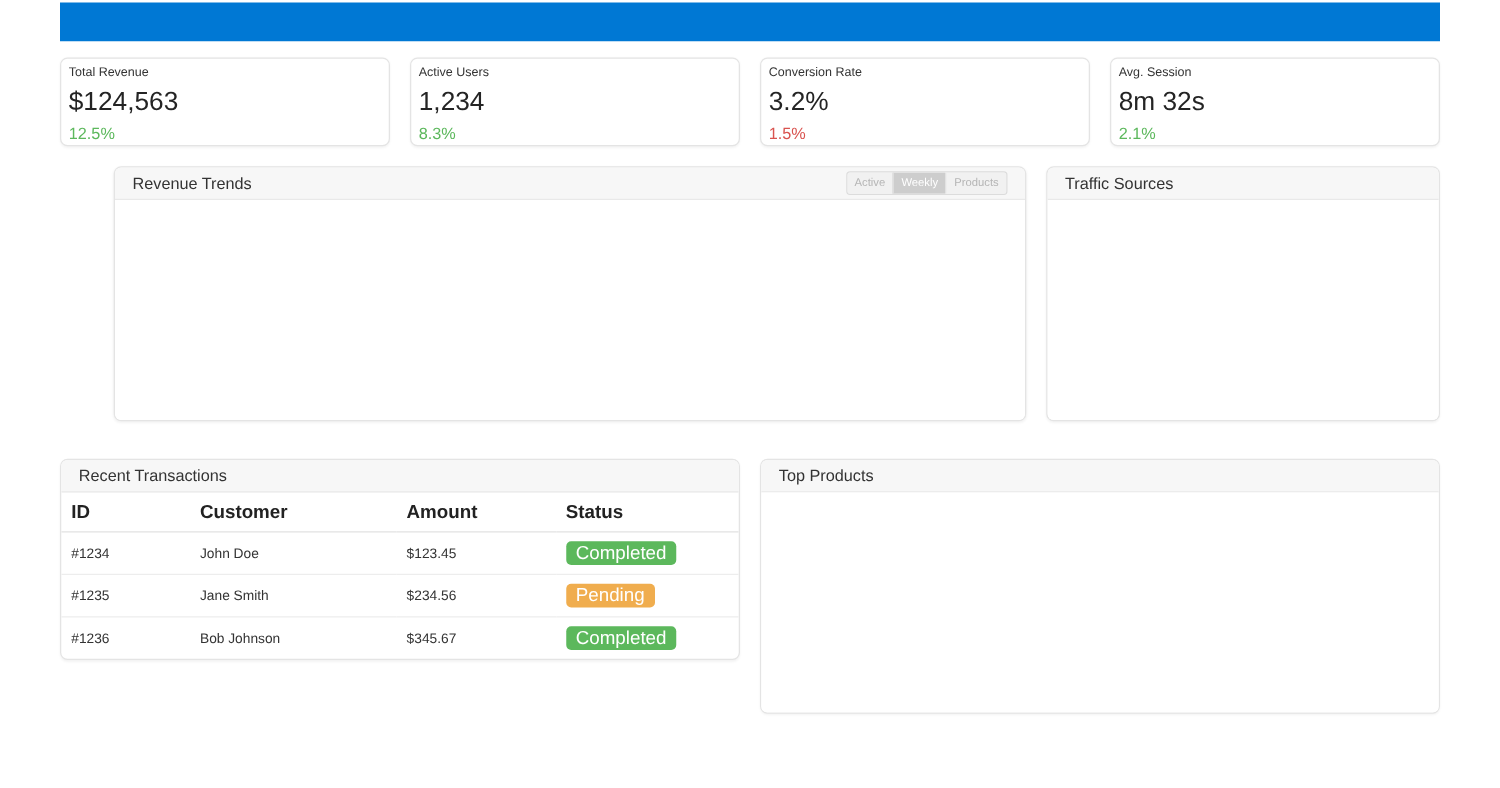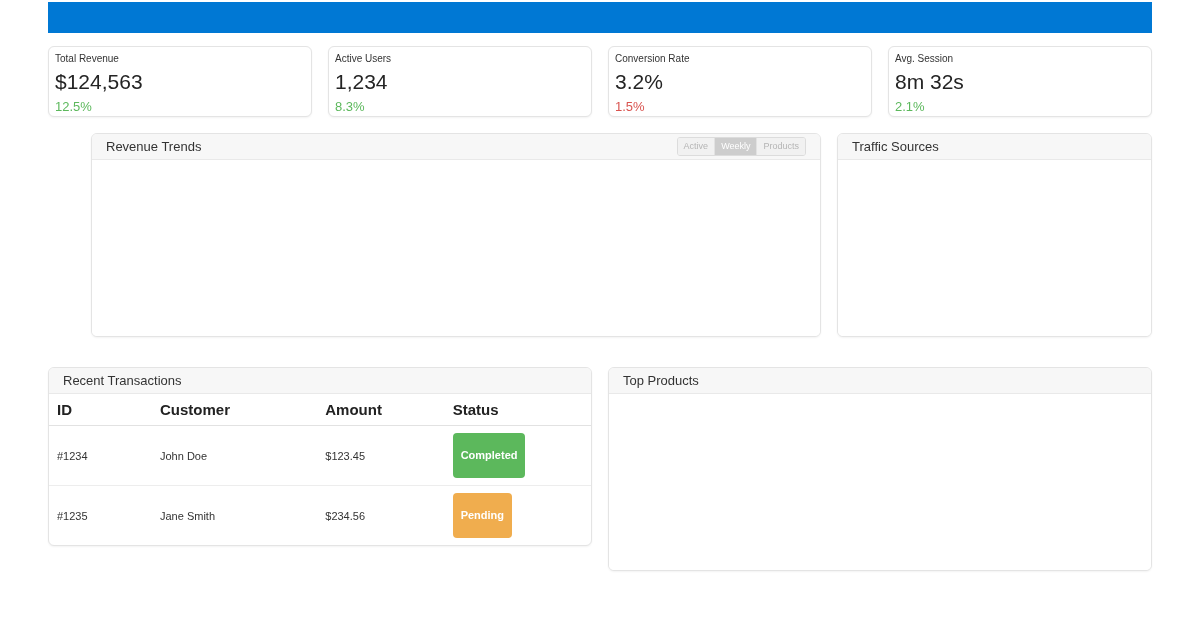--- a/index.html
+++ b/index.html
@@ -117,26 +117,25 @@
     border-bottom: 1px solid #ededed;
   }
   tr:last-child td { border-bottom: none; }
   th:nth-child(1), td:nth-child(1) { width: 19%; }
   th:nth-child(2), td:nth-child(2) { width: 30.5%; }
   th:nth-child(3), td:nth-child(3) { width: 23.5%; }
   th:nth-child(4), td:nth-child(4) { width: 27%; }
 
   .badge {
     display: inline-block;
-    font-size: 11px;
+    font-size: 15px;
     line-height: 11px;
     color: #fff;
-    padding: 17px 8px;
+    padding: 4px 8px;
     border-radius: 4px;
-    font-weight: bold;
   }
   .badge.Completed { background: var(--badge-completed, #5cb85c); }
   .badge.Pending   { background: var(--badge-pending, #f0ad4e); }
 </style>
 </head>
 <body>
 
 <div class="page">
 
   <div class="app-header"></div>
@@ -209,20 +208,28 @@
             </td>
           </tr>
           <tr>
             <td>#1235</td>
             <td>Jane Smith</td>
             <td>$234.56</td>
             <td>
               <span class="badge Pending">Pending</span>
             </td>
           </tr>
+          <tr>
+            <td>#1236</td>
+            <td>Bob Johnson</td>
+            <td>$345.67</td>
+            <td>
+              <span class="badge Completed">Completed</span>
+            </td>
+          </tr>
         </tbody>
       </table>
     </div>
 
     <div class="panel">
       <div class="panel-header">
         <span class="panel-title">Top Products</span>
       </div>
       <div class="products-body"></div>
     </div>

